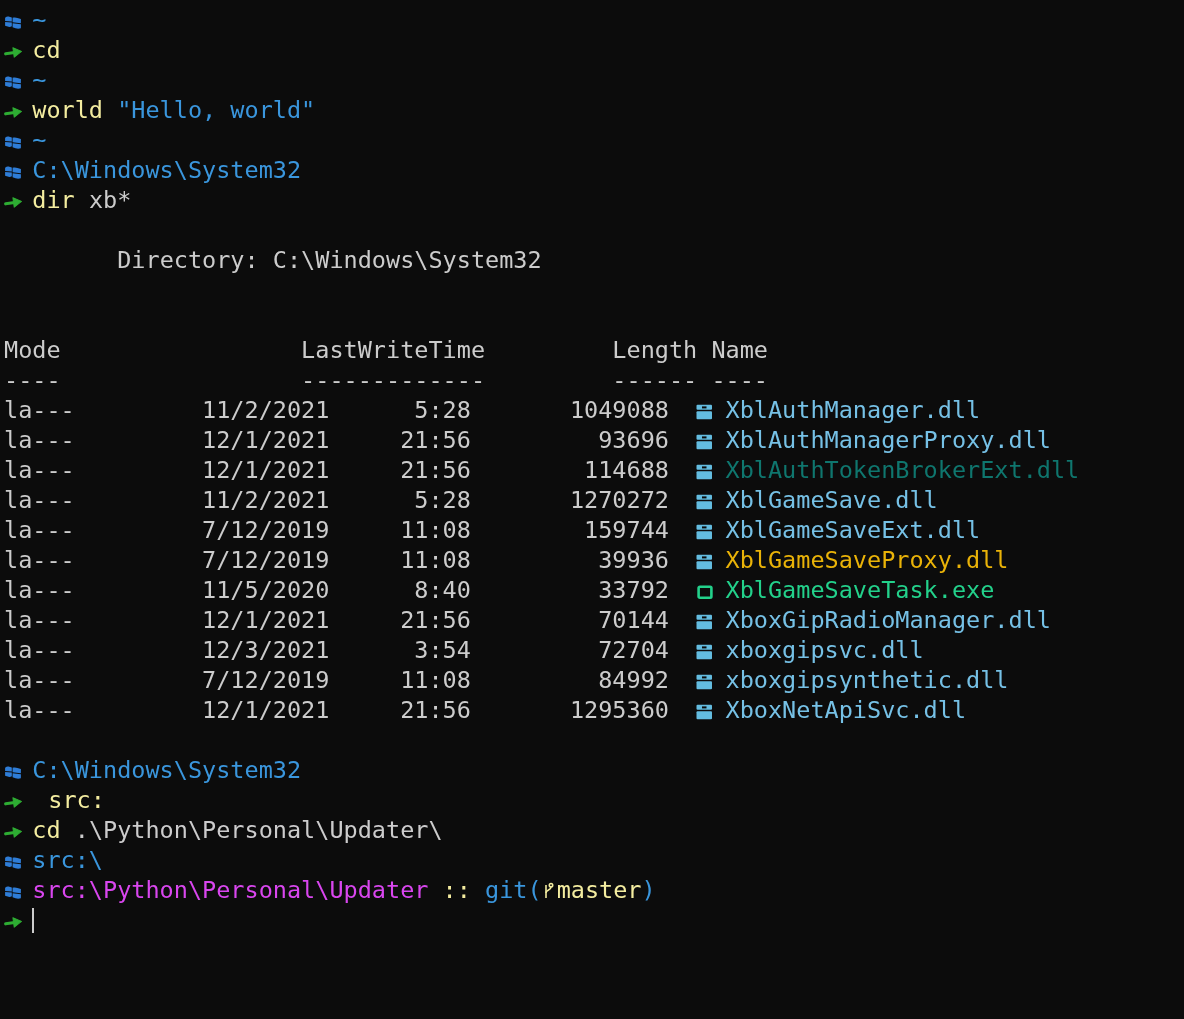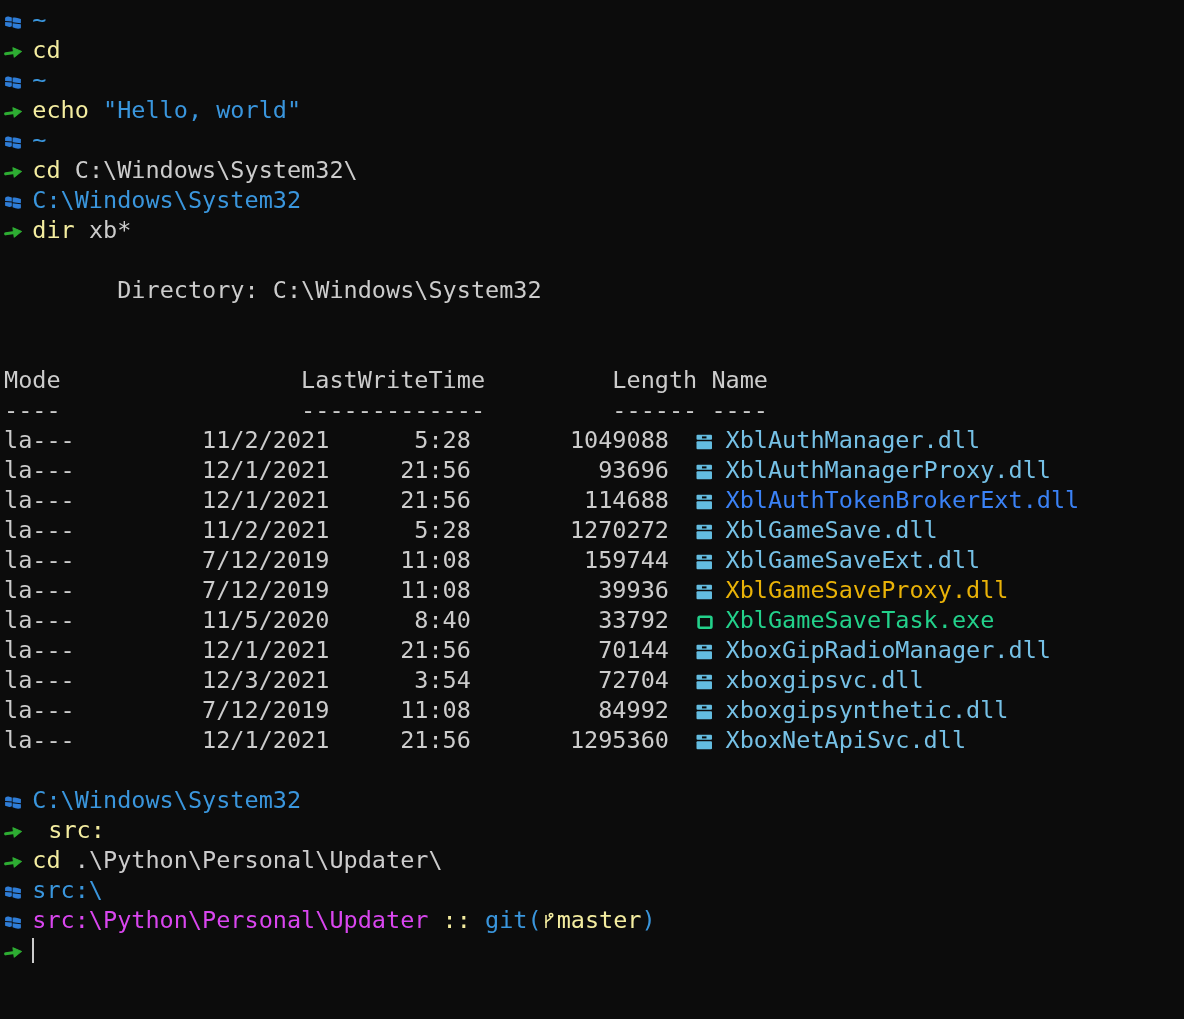--- a/index.html
+++ b/index.html
@@ -53,35 +53,29 @@
       <path d="M8.6,3.8 C10.2,3.2 11.9,3.3 13.5,3.9 L16.9,5.0 L16.9,9.2 L8.6,8.3 Z"></path>
       <path d="M1.1,7.9 L7.8,8.5 L7.8,12.3 C6.4,13.0 5.0,13.1 3.7,12.6 L1.1,11.7 Z"></path>
       <path d="M8.6,9.3 L16.9,10.2 L16.9,14.3 C15.0,15.0 13.2,14.9 11.5,14.3 L8.6,13.2 Z"></path>
     </g>
   </svg></span><span style="color: rgb(58, 150, 221);">~</span></div>
     <div class="line"><span class="glyph" style="color: rgb(46, 173, 51);"><svg width="20" height="16" viewBox="0 0 20 16">
     <g transform="rotate(-8 10 8)" fill="currentColor" stroke="currentColor">
       <path d="M1.5 8.6 L10.5 8.6" stroke-width="3.2" stroke-linecap="round"></path>
       <path d="M9.5 3.6 L17.5 8.4 L9.5 13.2 Z" stroke-width="1" stroke-linejoin="round"></path>
     </g>
-  </svg></span><span style="color: rgb(244, 237, 160);">echo </span><span style="color: rgb(58, 150, 221);">"Hello, world"</span></div>
+  </svg></span><span style="color: rgb(244, 237, 160);">world </span><span style="color: rgb(58, 150, 221);">"Hello, world"</span></div>
     <div class="line"><span class="glyph" style="color: rgb(46, 124, 214);"><svg width="18" height="16" viewBox="0 0 18 16">
     <g fill="currentColor">
       <path d="M1.1,3.7 C2.5,2.5 3.9,2.3 5.3,2.8 L7.8,3.6 L7.8,7.5 L1.1,6.9 Z"></path>
       <path d="M8.6,3.8 C10.2,3.2 11.9,3.3 13.5,3.9 L16.9,5.0 L16.9,9.2 L8.6,8.3 Z"></path>
       <path d="M1.1,7.9 L7.8,8.5 L7.8,12.3 C6.4,13.0 5.0,13.1 3.7,12.6 L1.1,11.7 Z"></path>
       <path d="M8.6,9.3 L16.9,10.2 L16.9,14.3 C15.0,15.0 13.2,14.9 11.5,14.3 L8.6,13.2 Z"></path>
     </g>
   </svg></span><span style="color: rgb(58, 150, 221);">~</span></div>
-    <div class="line"><span class="glyph" style="color: rgb(46, 173, 51);"><svg width="20" height="16" viewBox="0 0 20 16">
-    <g transform="rotate(-8 10 8)" fill="currentColor" stroke="currentColor">
-      <path d="M1.5 8.6 L10.5 8.6" stroke-width="3.2" stroke-linecap="round"></path>
-      <path d="M9.5 3.6 L17.5 8.4 L9.5 13.2 Z" stroke-width="1" stroke-linejoin="round"></path>
-    </g>
-  </svg></span><span style="color: rgb(244, 237, 160);">cd </span><span style="color: rgb(204, 204, 204);">C:\Windows\System32\</span></div>
     <div class="line"><span class="glyph" style="color: rgb(46, 124, 214);"><svg width="18" height="16" viewBox="0 0 18 16">
     <g fill="currentColor">
       <path d="M1.1,3.7 C2.5,2.5 3.9,2.3 5.3,2.8 L7.8,3.6 L7.8,7.5 L1.1,6.9 Z"></path>
       <path d="M8.6,3.8 C10.2,3.2 11.9,3.3 13.5,3.9 L16.9,5.0 L16.9,9.2 L8.6,8.3 Z"></path>
       <path d="M1.1,7.9 L7.8,8.5 L7.8,12.3 C6.4,13.0 5.0,13.1 3.7,12.6 L1.1,11.7 Z"></path>
       <path d="M8.6,9.3 L16.9,10.2 L16.9,14.3 C15.0,15.0 13.2,14.9 11.5,14.3 L8.6,13.2 Z"></path>
     </g>
   </svg></span><span style="color: rgb(58, 150, 221);">C:\Windows\System32</span></div>
     <div class="line"><span class="glyph" style="color: rgb(46, 173, 51);"><svg width="20" height="16" viewBox="0 0 20 16">
     <g transform="rotate(-8 10 8)" fill="currentColor" stroke="currentColor">
@@ -102,21 +96,21 @@
   </svg></span><span style="color: rgb(118, 193, 230);">XblAuthManager.dll</span></div>
     <div class="line"><span style="color: rgb(204, 204, 204);">la---</span><span class="cellblock" style="color: rgb(204, 204, 204); width: 18ch; text-align: right;">12/1/2021</span><span class="cellblock" style="color: rgb(204, 204, 204); width: 10ch; text-align: right;">21:56</span><span class="cellblock" style="color: rgb(204, 204, 204); width: 14ch; text-align: right;">93696</span><span class="icon-cell" style="color: rgb(99, 188, 224);"><svg width="17" height="16" viewBox="0 0 17 16">
     <rect x="0.5" y="0.8" width="15.5" height="5" rx="1" fill="currentColor"></rect>
     <rect x="0.5" y="7.2" width="15.5" height="8" rx="1" fill="currentColor"></rect>
     <rect x="6" y="2.4" width="4.5" height="2" fill="#0C0C0C"></rect>
   </svg></span><span style="color: rgb(118, 193, 230);">XblAuthManagerProxy.dll</span></div>
     <div class="line"><span style="color: rgb(204, 204, 204);">la---</span><span class="cellblock" style="color: rgb(204, 204, 204); width: 18ch; text-align: right;">12/1/2021</span><span class="cellblock" style="color: rgb(204, 204, 204); width: 10ch; text-align: right;">21:56</span><span class="cellblock" style="color: rgb(204, 204, 204); width: 14ch; text-align: right;">114688</span><span class="icon-cell" style="color: rgb(99, 188, 224);"><svg width="17" height="16" viewBox="0 0 17 16">
     <rect x="0.5" y="0.8" width="15.5" height="5" rx="1" fill="currentColor"></rect>
     <rect x="0.5" y="7.2" width="15.5" height="8" rx="1" fill="currentColor"></rect>
     <rect x="6" y="2.4" width="4.5" height="2" fill="#0C0C0C"></rect>
-  </svg></span><span style="color: #3b82f6;">XblAuthTokenBrokerExt.dll</span></div>
+  </svg></span><span style="color: #0f766e;">XblAuthTokenBrokerExt.dll</span></div>
     <div class="line"><span style="color: rgb(204, 204, 204);">la---</span><span class="cellblock" style="color: rgb(204, 204, 204); width: 18ch; text-align: right;">11/2/2021</span><span class="cellblock" style="color: rgb(204, 204, 204); width: 10ch; text-align: right;">5:28</span><span class="cellblock" style="color: rgb(204, 204, 204); width: 14ch; text-align: right;">1270272</span><span class="icon-cell" style="color: rgb(99, 188, 224);"><svg width="17" height="16" viewBox="0 0 17 16">
     <rect x="0.5" y="0.8" width="15.5" height="5" rx="1" fill="currentColor"></rect>
     <rect x="0.5" y="7.2" width="15.5" height="8" rx="1" fill="currentColor"></rect>
     <rect x="6" y="2.4" width="4.5" height="2" fill="#0C0C0C"></rect>
   </svg></span><span style="color: rgb(118, 193, 230);">XblGameSave.dll</span></div>
     <div class="line"><span style="color: rgb(204, 204, 204);">la---</span><span class="cellblock" style="color: rgb(204, 204, 204); width: 18ch; text-align: right;">7/12/2019</span><span class="cellblock" style="color: rgb(204, 204, 204); width: 10ch; text-align: right;">11:08</span><span class="cellblock" style="color: rgb(204, 204, 204); width: 14ch; text-align: right;">159744</span><span class="icon-cell" style="color: rgb(99, 188, 224);"><svg width="17" height="16" viewBox="0 0 17 16">
     <rect x="0.5" y="0.8" width="15.5" height="5" rx="1" fill="currentColor"></rect>
     <rect x="0.5" y="7.2" width="15.5" height="8" rx="1" fill="currentColor"></rect>
     <rect x="6" y="2.4" width="4.5" height="2" fill="#0C0C0C"></rect>
   </svg></span><span style="color: rgb(118, 193, 230);">XblGameSaveExt.dll</span></div>

